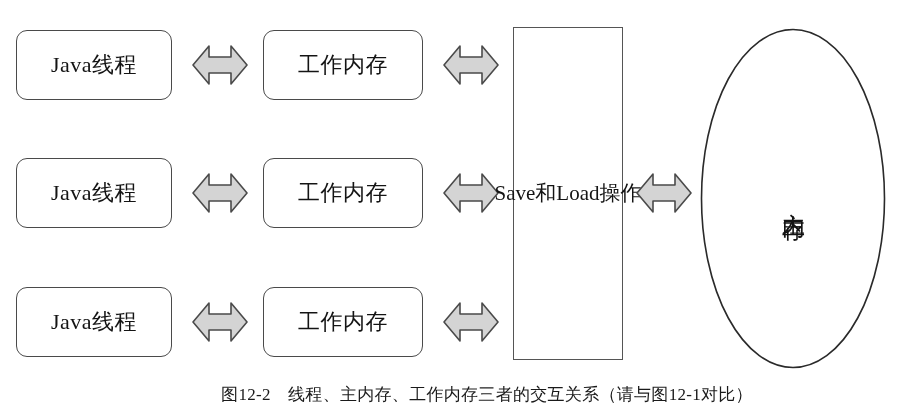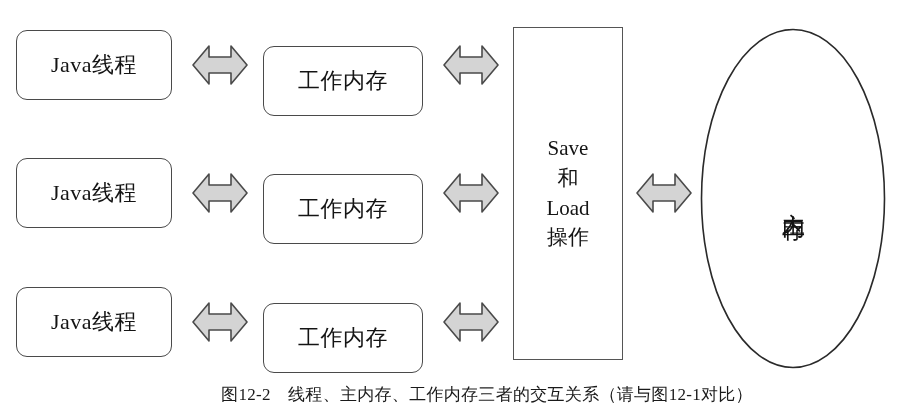--- a/index.html
+++ b/index.html
@@ -38,38 +38,37 @@
   }
   .node-box .node-label {
     font-size: 22px;
     letter-spacing: 0.5px;
     line-height: 1;
     white-space: nowrap;
     color: #141414;
   }
 
   .thread-box  { left: 16px;  width: 156px; height: 70px; }
-  .working-box { left: 263px; width: 160px; height: 70px; margin-top: 16px; }
+  .working-box { left: 263px; width: 160px; height: 70px; }
 
   .row-1 { top: 30px;  }
   .row-2 { top: 158px; }
   .row-3 { top: 287px; }
 
   
   .saveload-rect {
     position: absolute;
     left: 513px;
     top: 27px;
     width: 110px;
     height: 333px;
     box-sizing: border-box;
     background: #ffffff;
     border: 1.8px solid #555555;
     display: flex;
-    flex-direction: column;
     align-items: center;
     justify-content: center;
   }
   .saveload-rect .sl-line {
     font-size: 21px;
     line-height: 1.42;
     white-space: nowrap;
     color: #141414;
   }
 

